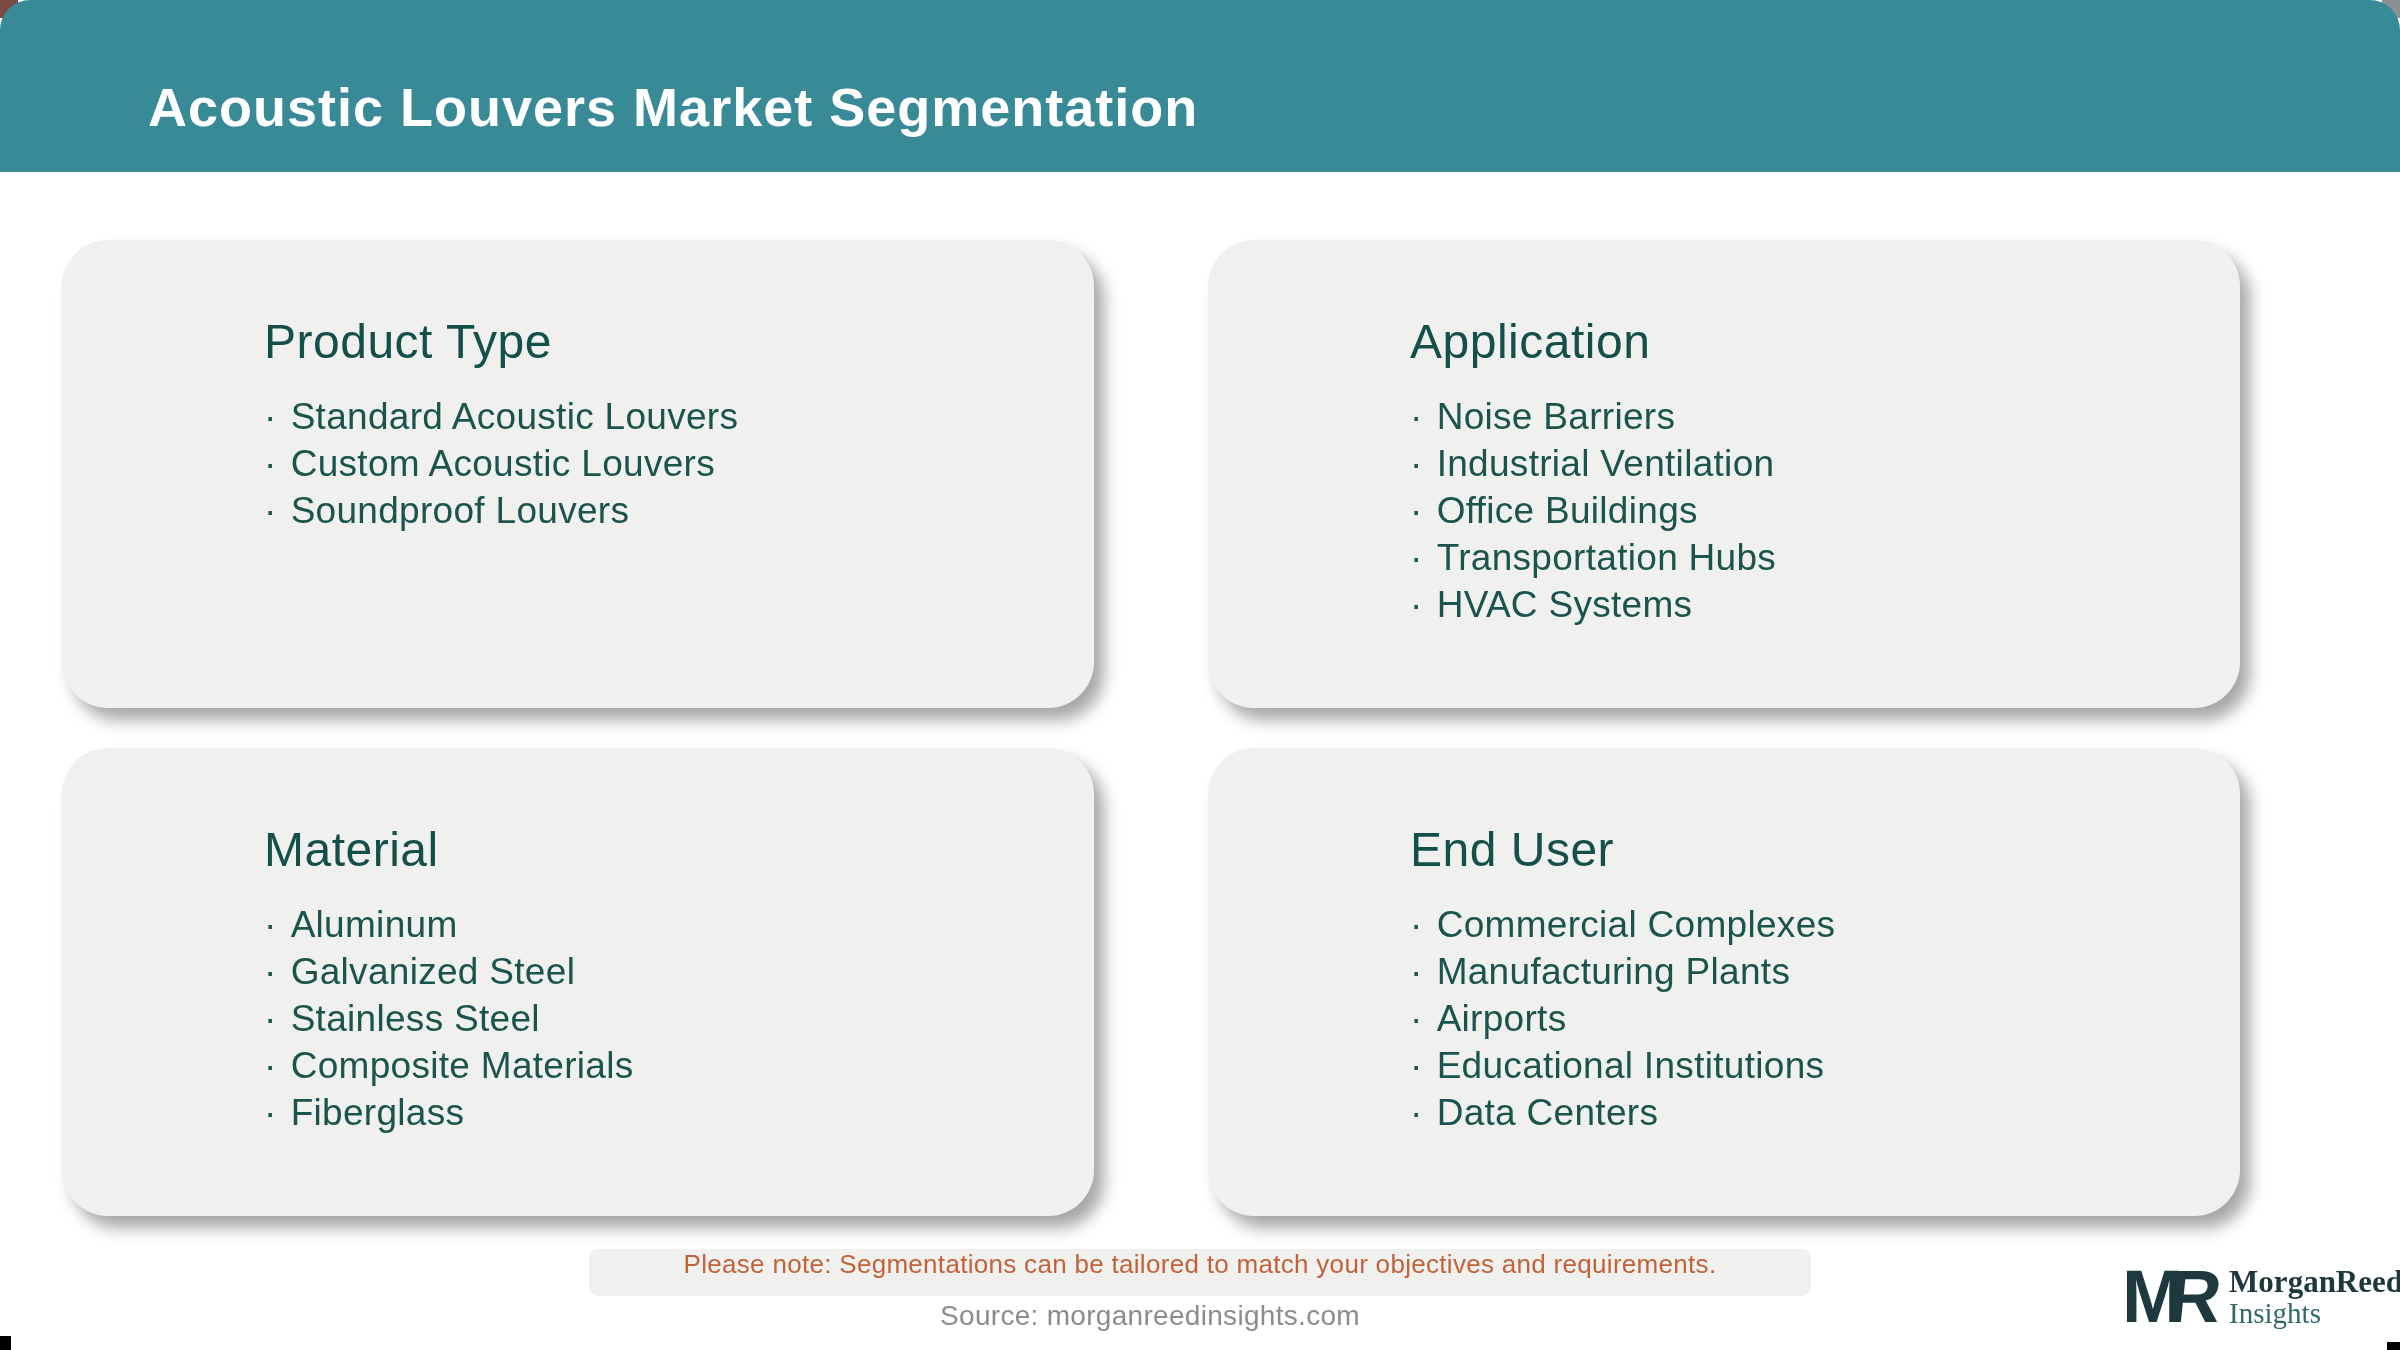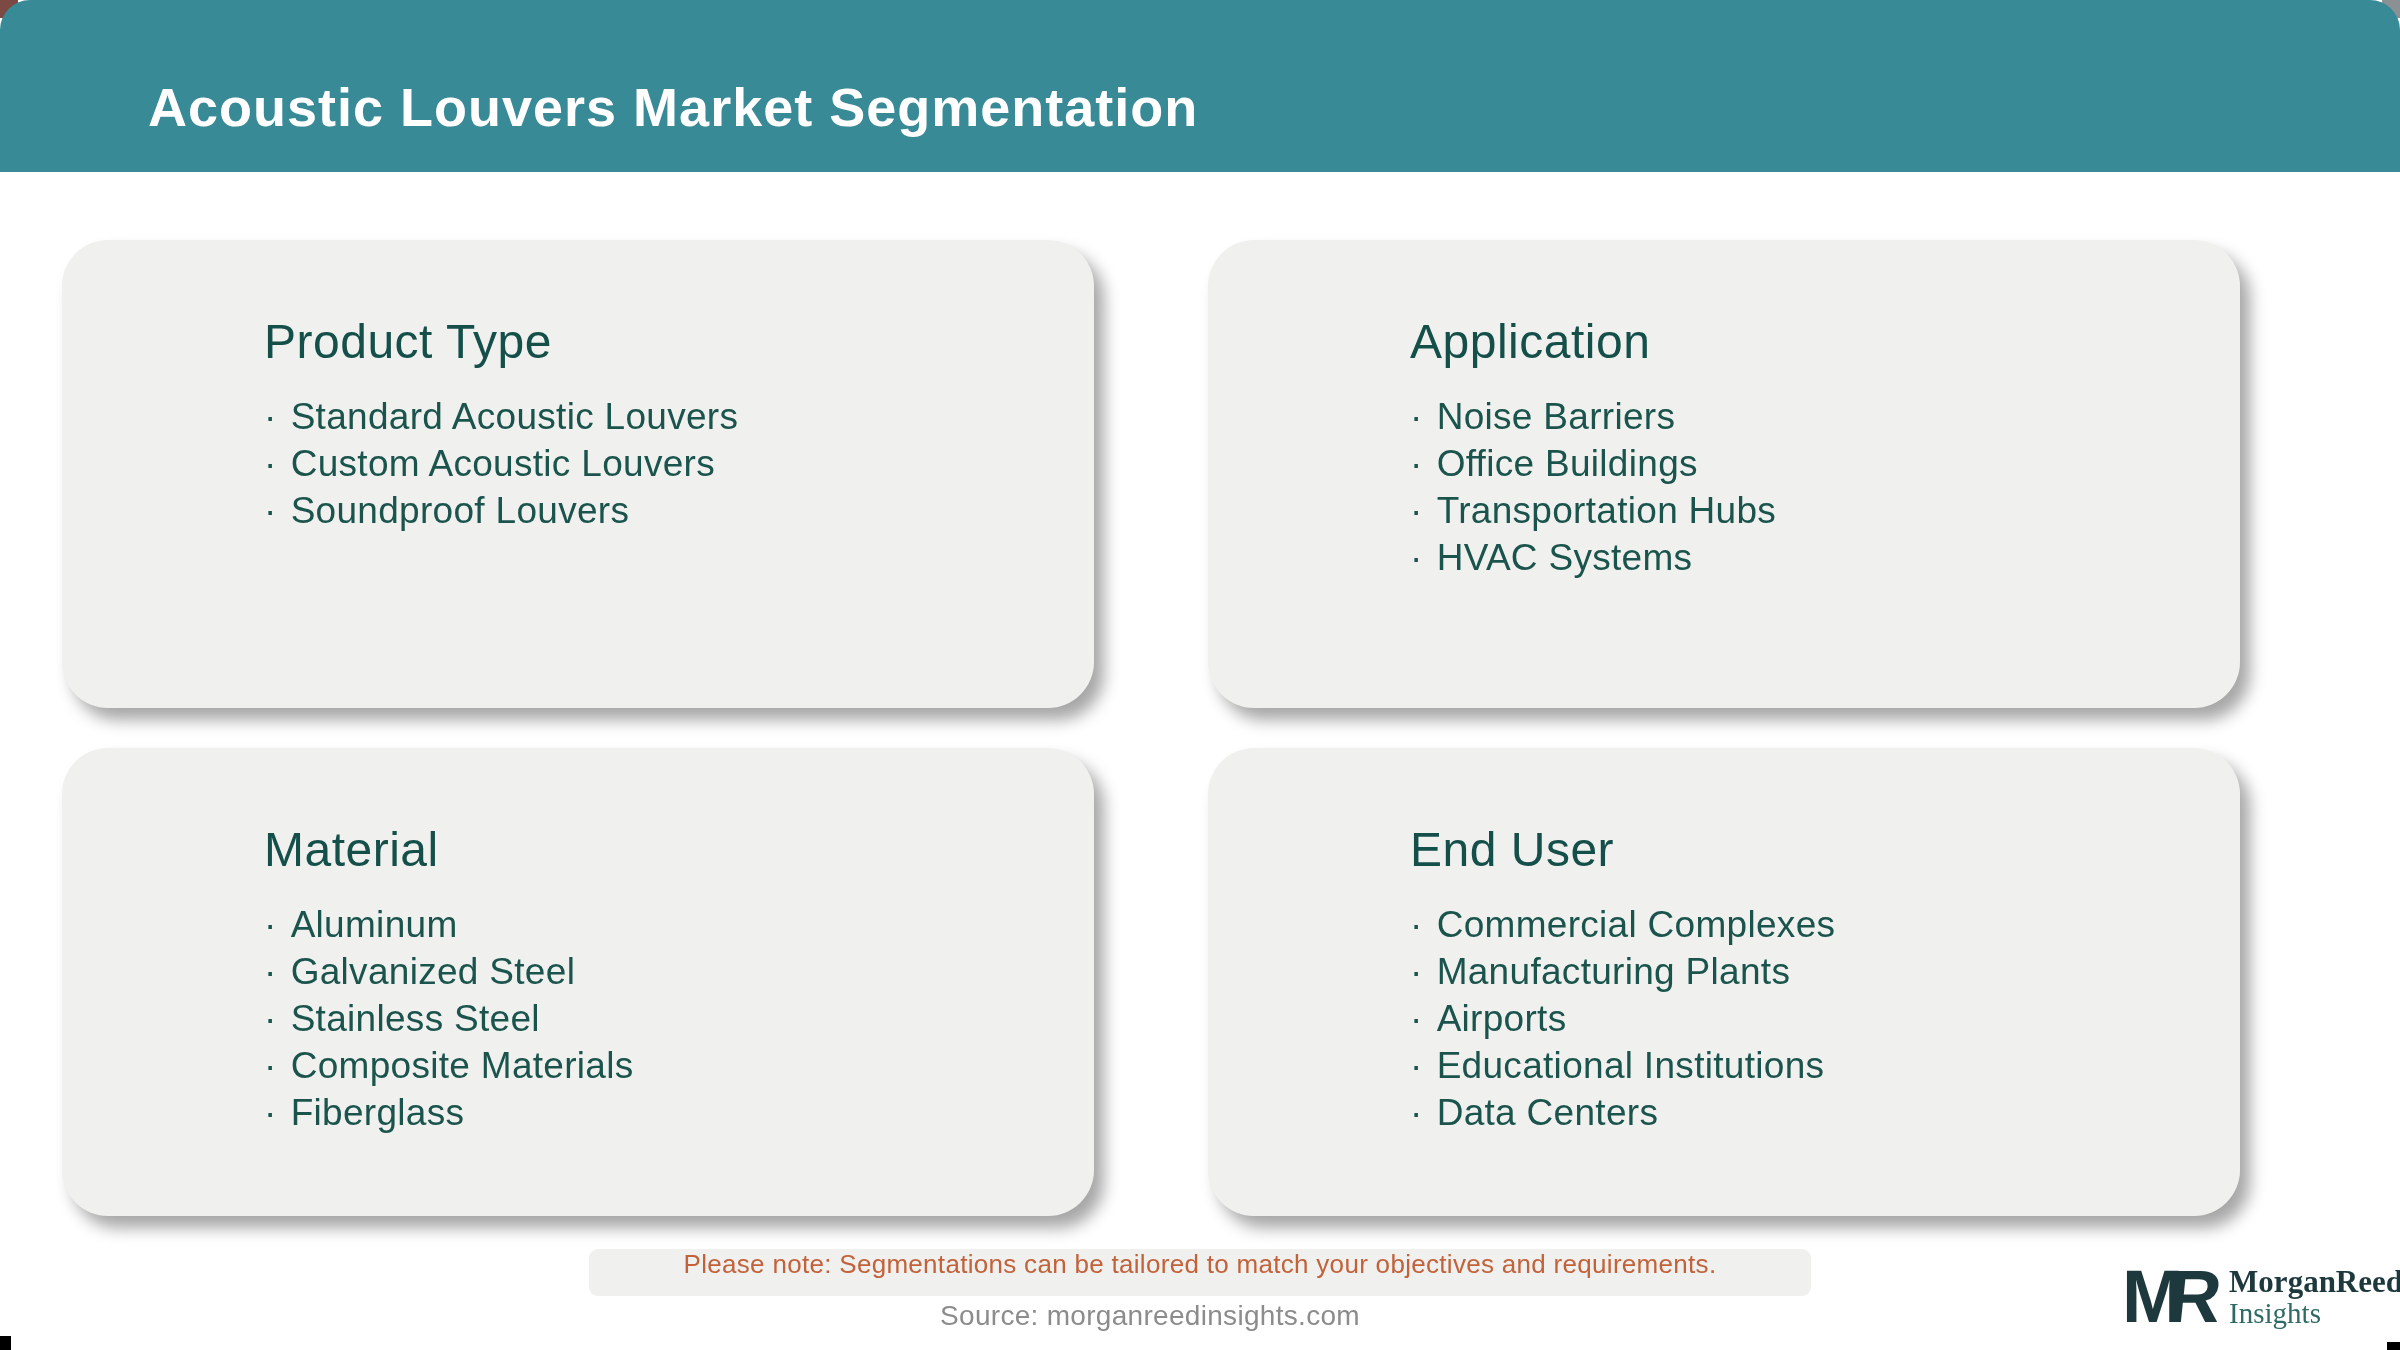--- a/index.html
+++ b/index.html
@@ -70,20 +70,21 @@
       <li><span class="dot">·</span><span>Standard Acoustic Louvers</span></li>
       <li><span class="dot">·</span><span>Custom Acoustic Louvers</span></li>
       <li><span class="dot">·</span><span>Soundproof Louvers</span></li>
     </ul>
   </div>
 
   <div class="card c2">
     <h2>Application</h2>
     <ul>
       <li><span class="dot">·</span><span>Noise Barriers</span></li>
+      <li><span class="dot">·</span><span>Industrial Ventilation</span></li>
       <li><span class="dot">·</span><span>Office Buildings</span></li>
       <li><span class="dot">·</span><span>Transportation Hubs</span></li>
       <li><span class="dot">·</span><span>HVAC Systems</span></li>
     </ul>
   </div>
 
   <div class="card c3">
     <h2>Material</h2>
     <ul>
       <li><span class="dot">·</span><span>Aluminum</span></li>

